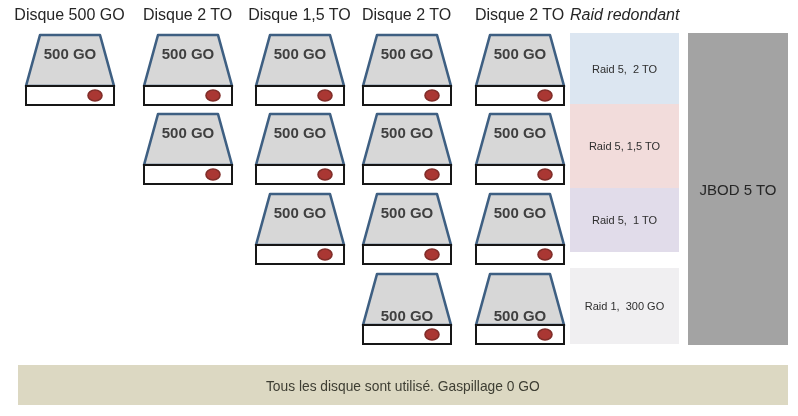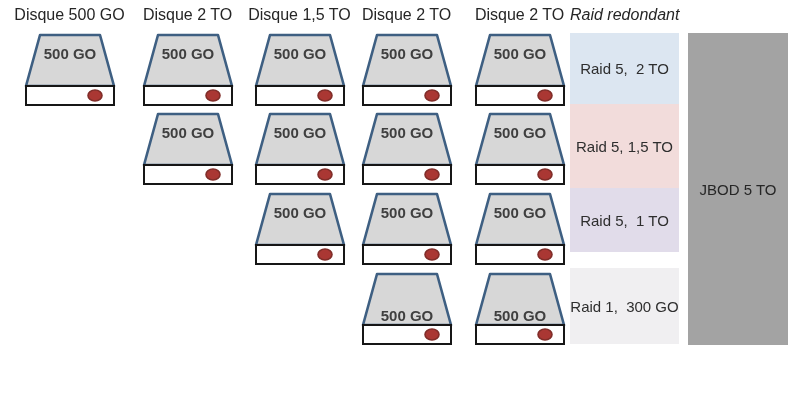--- a/index.html
+++ b/index.html
@@ -9,21 +9,21 @@
   }
   .col-header{
     position:absolute;top:6px;height:18px;line-height:18px;
     text-align:center;font-size:16px;color:#262626;white-space:nowrap;
   }
   .disk{position:absolute;width:92px;height:74px;}
   .disk svg{display:block;}
   .band{
     position:absolute;left:570px;width:109px;
     display:flex;align-items:center;justify-content:center;
-    font-size:15px;color:#2e2e2e;
+    font-size:11px;color:#2e2e2e;
   }
   .band span{white-space:pre;}
   #shr-band{
     position:absolute;left:688px;top:33px;width:100px;height:312px;
     display:flex;align-items:center;justify-content:center;
     font-size:15px;color:#262626;
   }
   #footer-bar{
     position:absolute;left:18px;top:365px;width:770px;height:40px;
     display:flex;align-items:center;justify-content:center;
@@ -171,14 +171,17 @@
       <div class="band" style="top: 268px; height: 76px; background: rgb(240, 239, 241);">
         <span>Raid 1,  300 GO</span>
       </div>
     </div>
 
 
   <div id="shr-band" style="background: #a3a3a3;">
     <span>JBOD 5 TO</span>
   </div>
 
+  <div id="footer-bar" style="background: rgb(220, 216, 194);">
+    <span>Tous les disque sont utilisé. Gaspillage 0 GO</span>
+  </div>
 
 </div>
 
 </body></html>

